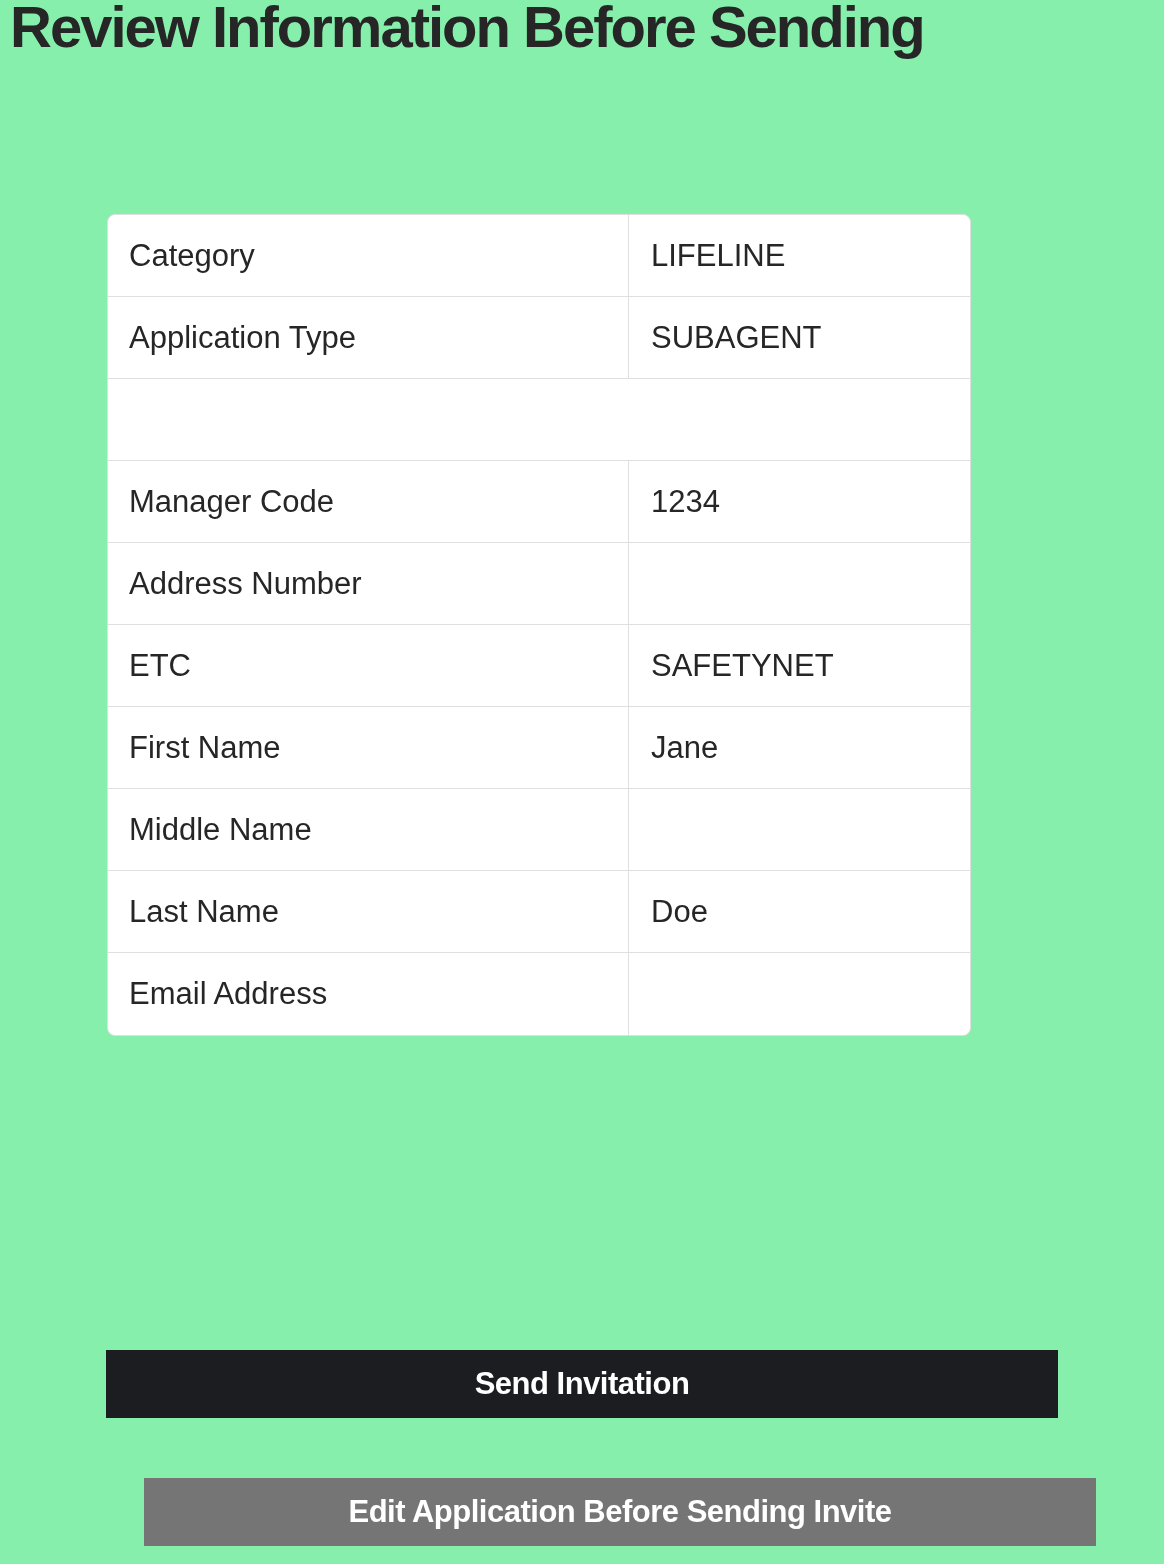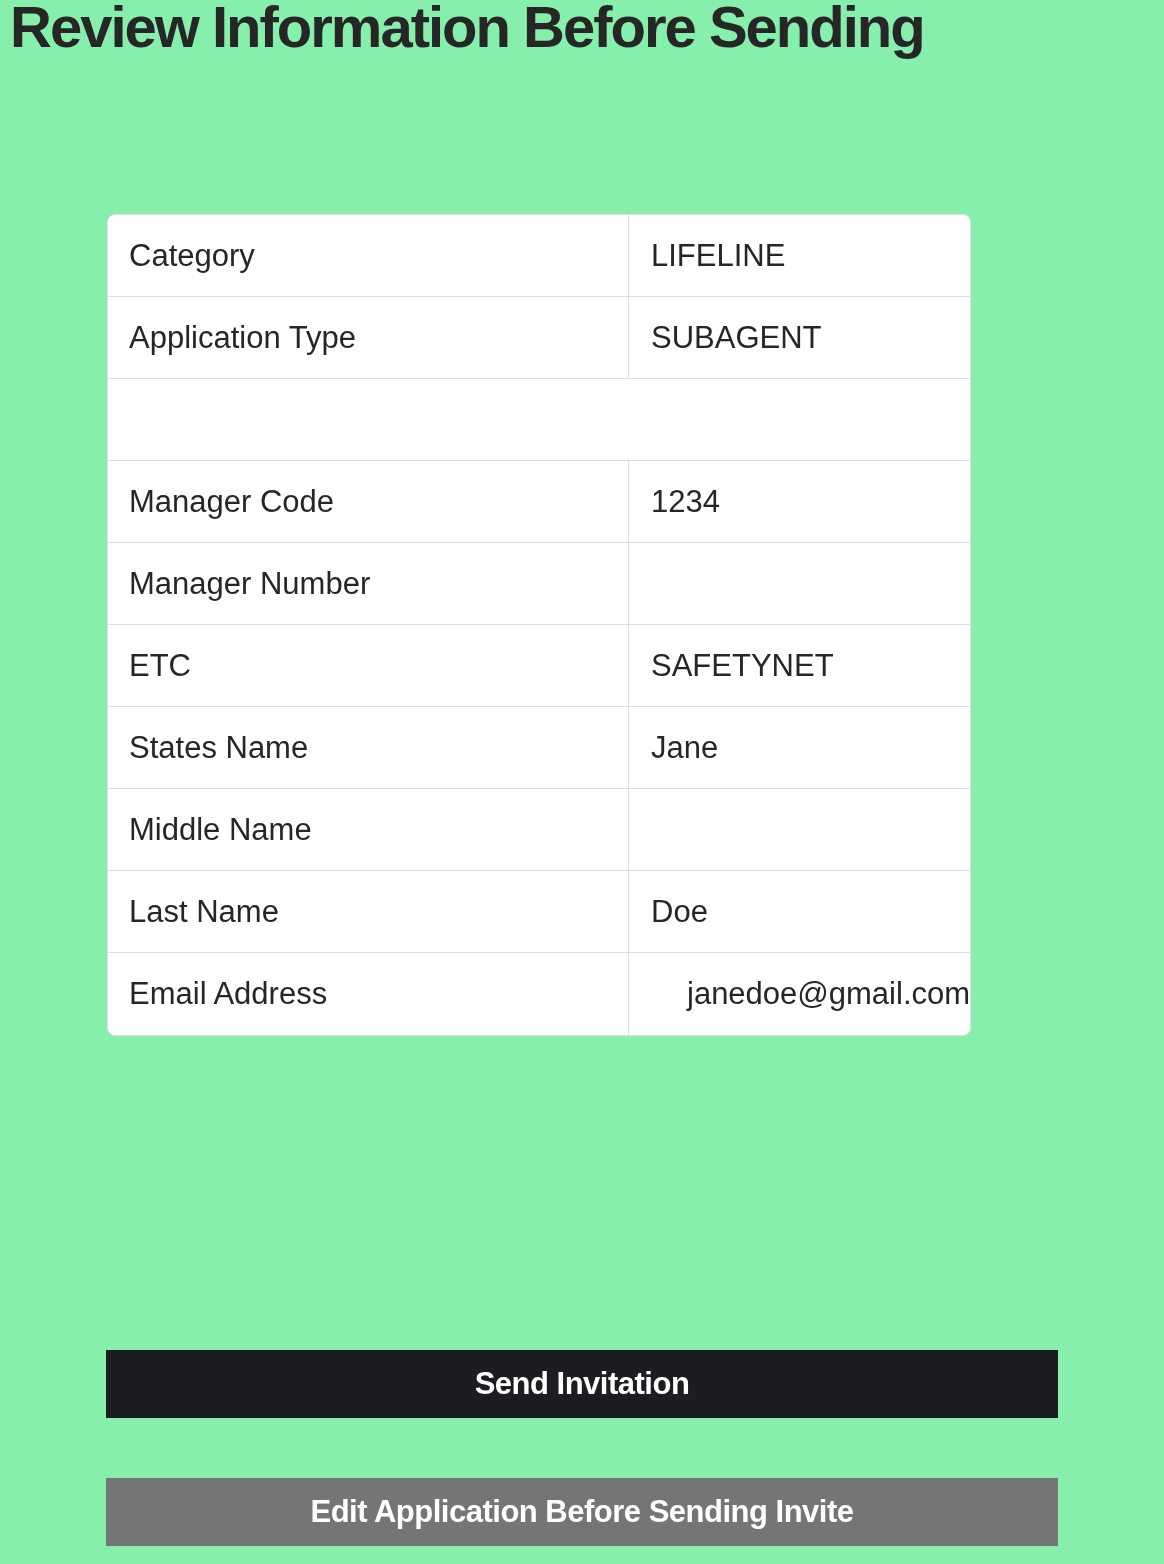--- a/index.html
+++ b/index.html
@@ -85,20 +85,21 @@
     justify-content: center;
     padding: 0;
   }
   .btn.send {
     top: 1350px;
     background: #1c1d21;
   }
   .btn.edit {
     top: 1478px;
     background: #757575;
+    margin-left: 38px;
   }
 </style>
 </head>
 <body>
 
 <div class="page">
 
   <h1 class="page-title">Review Information Before Sending</h1>
 
   <div class="review-table" id="review-table">
@@ -115,49 +116,48 @@
     <div class="row">
       <div class="cell value"></div>
     </div>
 
     <div class="row">
       <div class="cell label">Manager Code</div>
       <div class="cell value">1234</div>
     </div>
 
     <div class="row">
-      <div class="cell label">Manager Number</div>
+      <div class="cell label">Address Number</div>
       <div class="cell value"></div>
     </div>
 
     <div class="row">
       <div class="cell label">ETC</div>
       <div class="cell value">SAFETYNET</div>
     </div>
 
 
 
     <div class="row">
-      <div class="cell label">States Name</div>
+      <div class="cell label">First Name</div>
       <div class="cell value">Jane</div>
     </div>
 
     <div class="row">
       <div class="cell label">Middle Name</div>
       <div class="cell value"></div>
     </div>
 
     <div class="row">
       <div class="cell label">Last Name</div>
       <div class="cell value">Doe</div>
     </div>
 
     <div class="row">
       <div class="cell label">Email Address</div>
-      <div class="cell value">janedoe@gmail.com</div>
     </div>
   </div>
 
   <button class="btn send">Send Invitation</button>
 
   <button class="btn edit">Edit Application Before Sending Invite</button>
 
 </div>
 
 </body></html>

